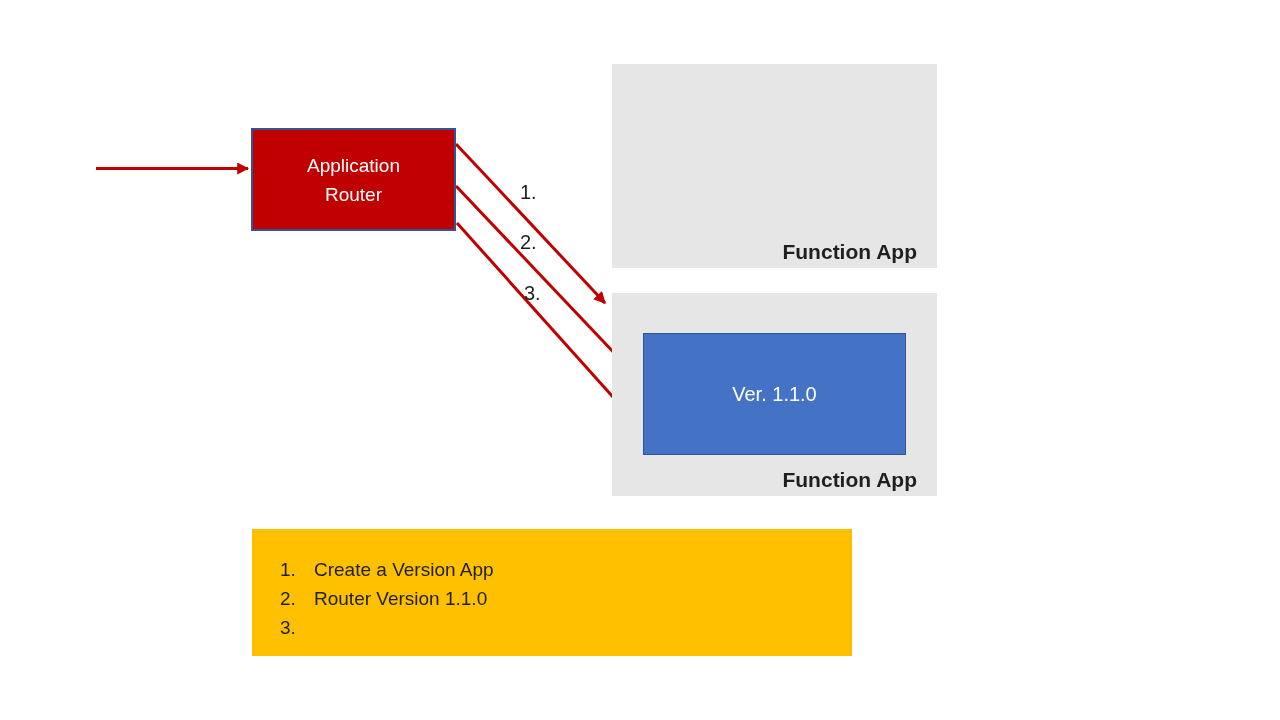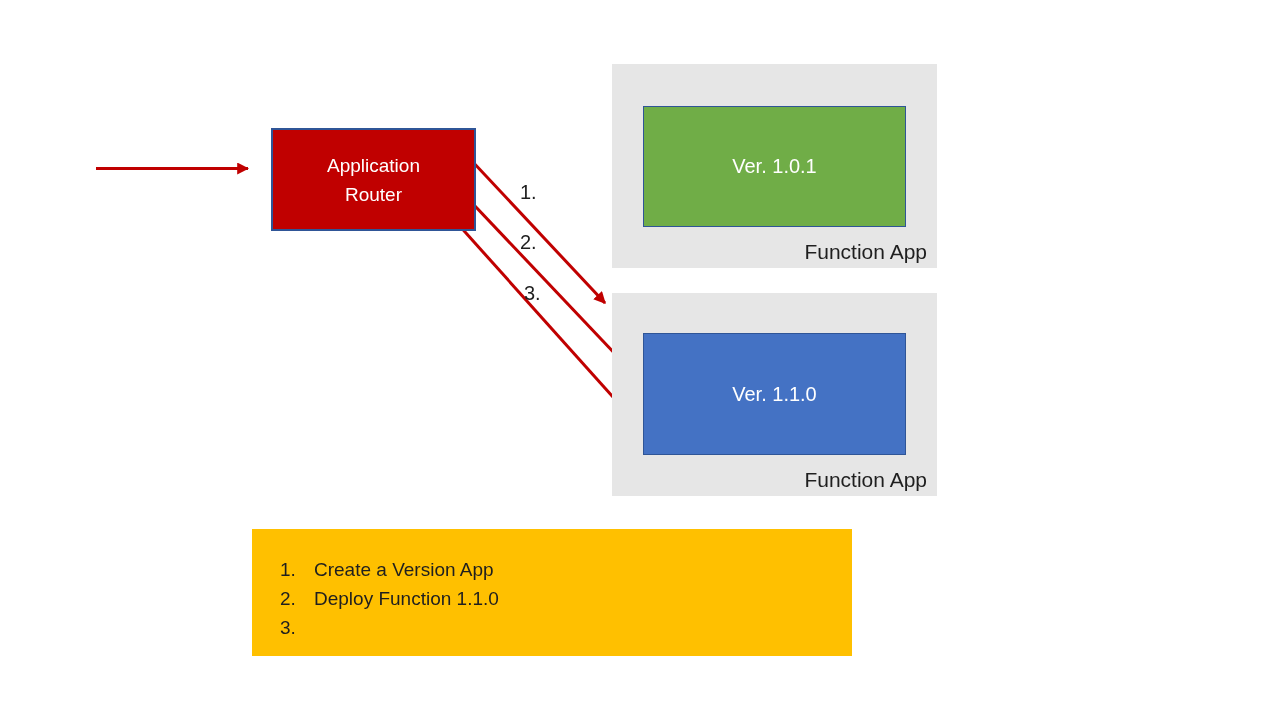--- a/index.html
+++ b/index.html
@@ -37,21 +37,20 @@
     top: 128px;
     width: 205px;
     height: 103px;
     background: var(--red-fill, #C00000);
     border: 2px solid var(--box-border, #2F5597);
     box-sizing: border-box;
     display: flex;
     align-items: center;
     justify-content: center;
     text-align: center;
-    margin-left: 20px;
   }
   .router-label {
     width: 130px;
     color: var(--text-white, #FFFFFF);
     font-size: 19px;
     line-height: 29px;
   }
   .fa-container {
     position: absolute;
     width: 325px;
@@ -78,24 +77,25 @@
     top: 40px;
     height: 122px;
     background: var(--blue-fill, #4472C4);
   }
   .version-label {
     color: var(--text-white, #FFFFFF);
     font-size: 20px;
   }
   .fa-label {
     position: absolute;
-    right: 10px;
+    right: 20px;
     bottom: 4px;
     color: var(--text-black, #1F1F1F);
     font-size: 21px;
+    font-weight: bold;
   }
   .arrow-num {
     position: absolute;
     color: var(--text-black, #1F1F1F);
     font-size: 20px;
   }
   .arrow-num.n1 { left: 520px; top: 181px; }
   .arrow-num.n2 { left: 520px; top: 231px; }
   .arrow-num.n3 { left: 524px; top: 282px; }
   .legend-box {
@@ -140,40 +140,37 @@
 
   <div class="router-box">
     <div class="router-label">Application Router</div>
   </div>
 
   <div class="arrow-num n1">1.</div>
   <div class="arrow-num n2">2.</div>
   <div class="arrow-num n3">3.</div>
 
   <div class="fa-container top">
-    <div class="version-box green">
-      <span class="version-label">Ver. 1.0.1</span>
-    </div>
     <div class="fa-label">Function App</div>
   </div>
 
   <div class="fa-container bottom">
     <div class="version-box blue">
       <span class="version-label">Ver. 1.1.0</span>
     </div>
     <div class="fa-label">Function App</div>
   </div>
 
   <div class="legend-box">
     <div class="legend-row">
       <span class="legend-num">1.</span>
       <span>Create a Version App</span>
     </div>
     <div class="legend-row">
       <span class="legend-num">2.</span>
-      <span>Deploy Function 1.1.0</span>
+      <span>Router Version 1.1.0</span>
     </div>
     <div class="legend-row">
       <span class="legend-num">3.</span>
     </div>
   </div>
 
 </div>
 
 </body></html>

